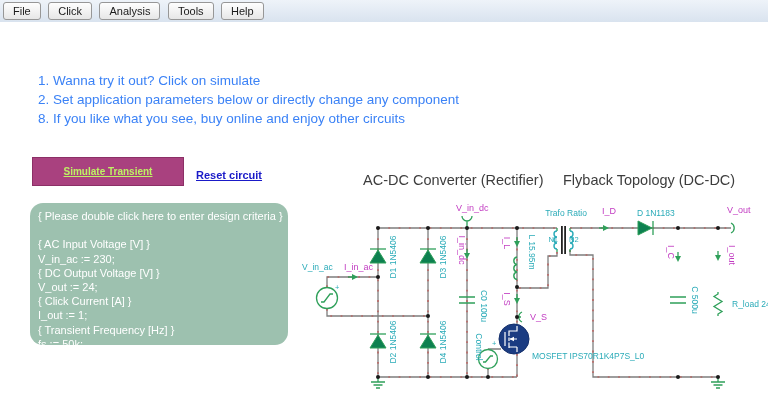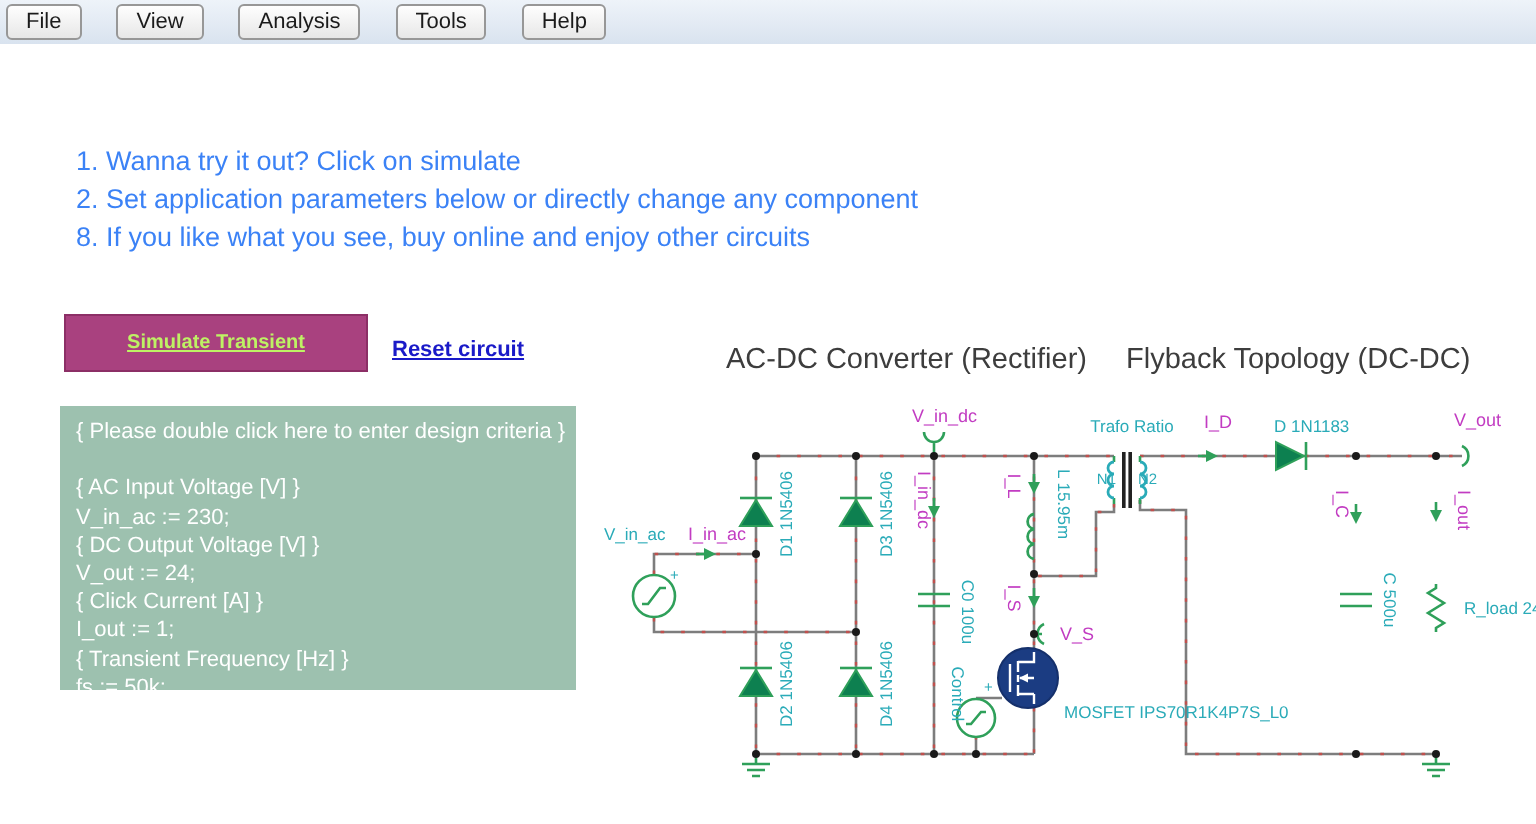--- a/index.html
+++ b/index.html
@@ -1,38 +1,38 @@
 <!DOCTYPE html>
 <html><head>
 <meta charset="utf-8">
 <style>
   html,body{margin:0;padding:0;background:#fff;}
   #page{position:relative;width:768px;height:412px;background:#ffffff;overflow:hidden;
         font-family:"Liberation Sans",sans-serif;}
   
   #menubar{position:absolute;left:0;top:0;width:768px;height:22px;
            background:linear-gradient(#eef3f9,#d9e3ef);}
-  .menu-btn{display:inline-block;margin:2px 10px 0 3px;height:16px;line-height:16px;
+  .menu-btn{display:inline-block;margin:2px 0 0 3px;height:16px;line-height:16px;
             padding:0 9px;background:linear-gradient(#fefefe,#e7e7e7);
             border:1px solid #979797;border-radius:3px;font-size:11px;color:#1b1b1b;
             cursor:default;vertical-align:top;}
   
   #instructions{position:absolute;left:38px;top:71px;font-size:13.5px;line-height:19px;
                 color:#3b82f6;}
   
   #simulate-btn{position:absolute;left:32px;top:157px;width:150px;height:27px;
                 background:#a9417f;border:1px solid #8c2f66;color:#bef264;
                 font-size:10px;font-weight:bold;text-decoration:underline;
                 display:flex;align-items:center;justify-content:center;cursor:pointer;text-align:center;}
   #reset-link{position:absolute;left:196px;top:169px;font-size:11px;font-weight:bold;
               color:#1a1ac8;text-decoration:underline;cursor:pointer;text-align:center;}
   
   #criteria{position:absolute;left:30px;top:203px;width:258px;height:142px;
             background:#9dc1af;color:#ffffff;font-size:11px;line-height:14.2px;
-            padding:6px 8px;box-sizing:border-box;white-space:nowrap;overflow:hidden;}
+            padding:6px 8px;box-sizing:border-box;white-space:nowrap;overflow:hidden;border-radius:13px;}
   #criteria div{min-height:14.2px;}
   
   .section-title{position:absolute;top:172px;font-size:14.5px;color:#3d3d3d;}
   #title-left{left:363px;}
   #title-right{left:563px;}
   
   #circuit{position:absolute;left:295px;top:195px;}
   #circuit text{font-family:"Liberation Sans",sans-serif;}
   .lbl-c{fill:#2aabb8;font-size:8.5px;}
   .lbl-m{fill:#c23cc2;font-size:9px;}
@@ -46,21 +46,21 @@
   .dot{fill:#1a1a1a;stroke:none;}
   .mos-sym{stroke:#ffffff;stroke-width:1.2;fill:none;}
 </style>
 </head>
 <body>
 
 <div id="page">
 
   <div id="menubar">
     <span class="menu-btn">File</span>
-    <span class="menu-btn">View</span>
+    <span class="menu-btn">Click</span>
     <span class="menu-btn">Analysis</span>
     <span class="menu-btn">Tools</span>
     <span class="menu-btn">Help</span>
   </div>
 
   <div id="instructions">
     <div>1. Wanna try it out? Click on simulate</div>
     <div>2. Set application parameters below or directly change any component</div>
     <div>8. If you like what you see, buy online and enjoy other circuits</div>
   </div>

